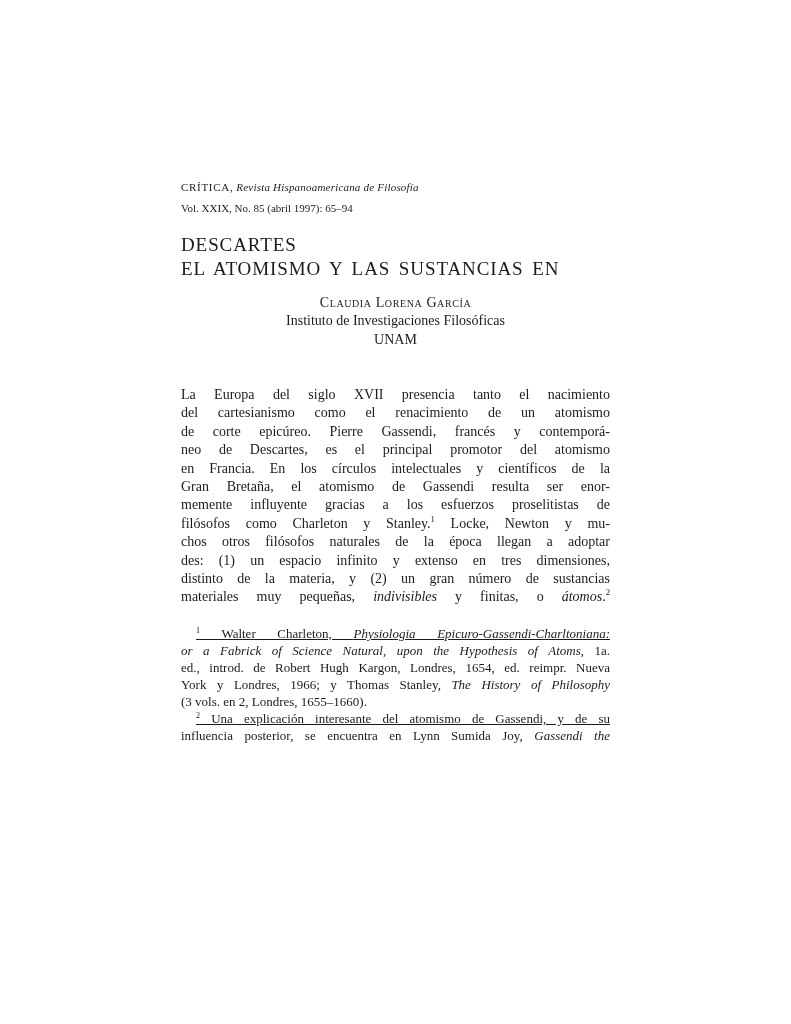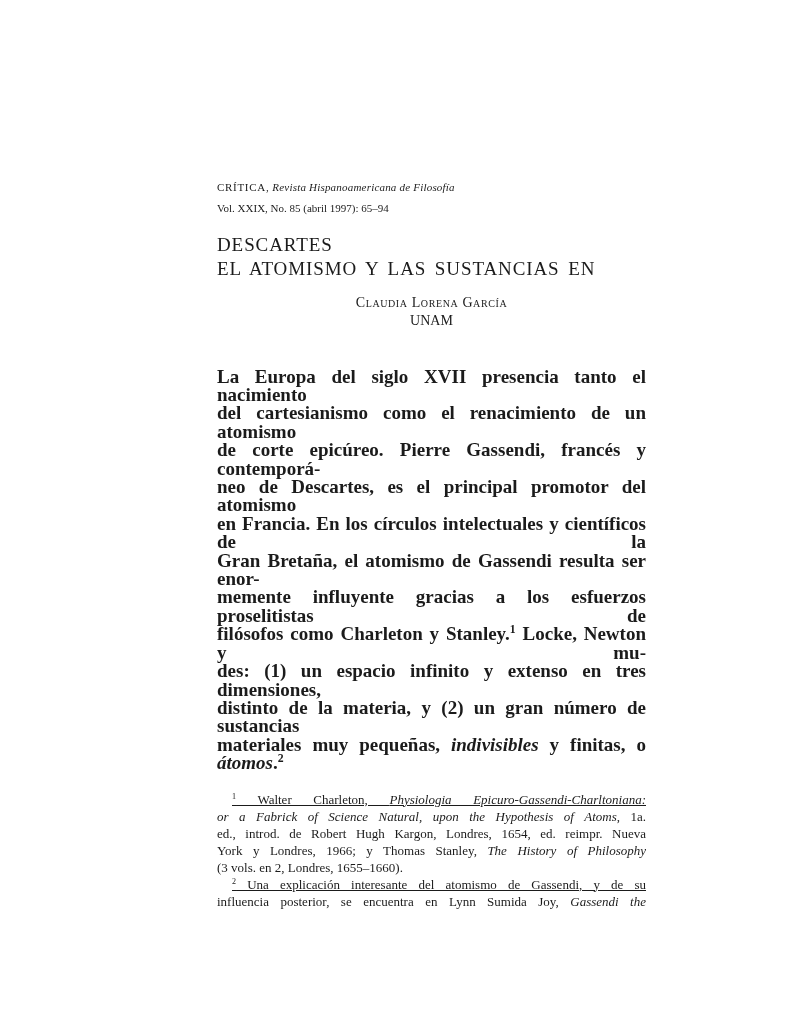--- a/index.html
+++ b/index.html
@@ -13,21 +13,20 @@
     height: 1024px;
     background: #ffffff;
     color: #1b1b1b;
     font-family: "Liberation Serif", "DejaVu Serif", serif;
     box-sizing: border-box;
     padding: 181px 181px 0 181px;
     overflow: hidden;
   }
   .content {
     width: 429px;
-    margin-left: 36px;
   }
 
   
   .journal-header {
     font-size: 11px;
     line-height: 13px;
     letter-spacing: 0.2px;
   }
   .journal-name {
     letter-spacing: 0.7px;
@@ -58,23 +57,22 @@
     line-height: 18.3px;
   }
   .author-name {
     font-variant: small-caps;
     letter-spacing: 0.6px;
   }
 
   
   .body-text {
     margin-top: 37px;
-    font-size: 19px;
+    font-size: 14px;
     line-height: 18.4px;
-    font-weight: bold;
   }
 
   
   .footnotes {
     margin-top: 18px;
     font-size: 13px;
     line-height: 17px;
   }
 
   
@@ -118,32 +116,34 @@
     </div>
     <div class="volume-info">Vol. XXIX, No. 85 (abril 1997): 65–94</div>
 
     <div class="article-title">
       <div>DESCARTES</div>
       <div>EL ATOMISMO Y LAS SUSTANCIAS EN</div>
     </div>
 
     <div class="author-block">
       <div class="author-name">Claudia Lorena García</div>
+      <div>Instituto de Investigaciones Filosóficas</div>
       <div>UNAM</div>
     </div>
 
     <div class="body-text">
         <div class="tline"><span>La Europa del siglo XVII presencia tanto el nacimiento</span></div>
         <div class="tline"><span>del cartesianismo como el renacimiento de un atomismo</span></div>
         <div class="tline"><span>de corte epicúreo. Pierre Gassendi, francés y contemporá-</span></div>
         <div class="tline"><span>neo de Descartes, es el principal promotor del atomismo</span></div>
         <div class="tline"><span>en Francia. En los círculos intelectuales y científicos de la</span></div>
         <div class="tline"><span>Gran Bretaña, el atomismo de Gassendi resulta ser enor-</span></div>
         <div class="tline"><span>memente influyente gracias a los esfuerzos proselitistas de</span></div>
         <div class="tline"><span>filósofos como Charleton y Stanley.</span><sup>1</sup><span> Locke, Newton y mu-</span></div>
+        <div class="tline"><span>chos otros filósofos naturales de la época llegan a adoptar</span></div>
         <div class="tline"><span>des: (1) un espacio infinito y extenso en tres dimensiones,</span></div>
         <div class="tline"><span>distinto de la materia, y (2) un gran número de sustancias</span></div>
         <div class="tline"><span>materiales muy pequeñas, </span><span class="it">indivisibles</span><span> y finitas, o </span><span class="it">átomos</span><span>.</span><sup>2</sup></div>
       </div>
 
     <div class="footnotes">
         <div class="tline ind"><sup>1</sup><span> Walter Charleton, </span><span class="it">Physiologia Epicuro-Gassendi-Charltoniana:</span></div>
         <div class="tline"><span class="it">or a Fabrick of Science Natural, upon the Hypothesis of Atoms</span><span>, 1a.</span></div>
         <div class="tline"><span>ed., introd. de Robert Hugh Kargon, Londres, 1654, ed. reimpr. Nueva</span></div>
         <div class="tline"><span>York y Londres, 1966; y Thomas Stanley, </span><span class="it">The History of Philosophy</span></div>

